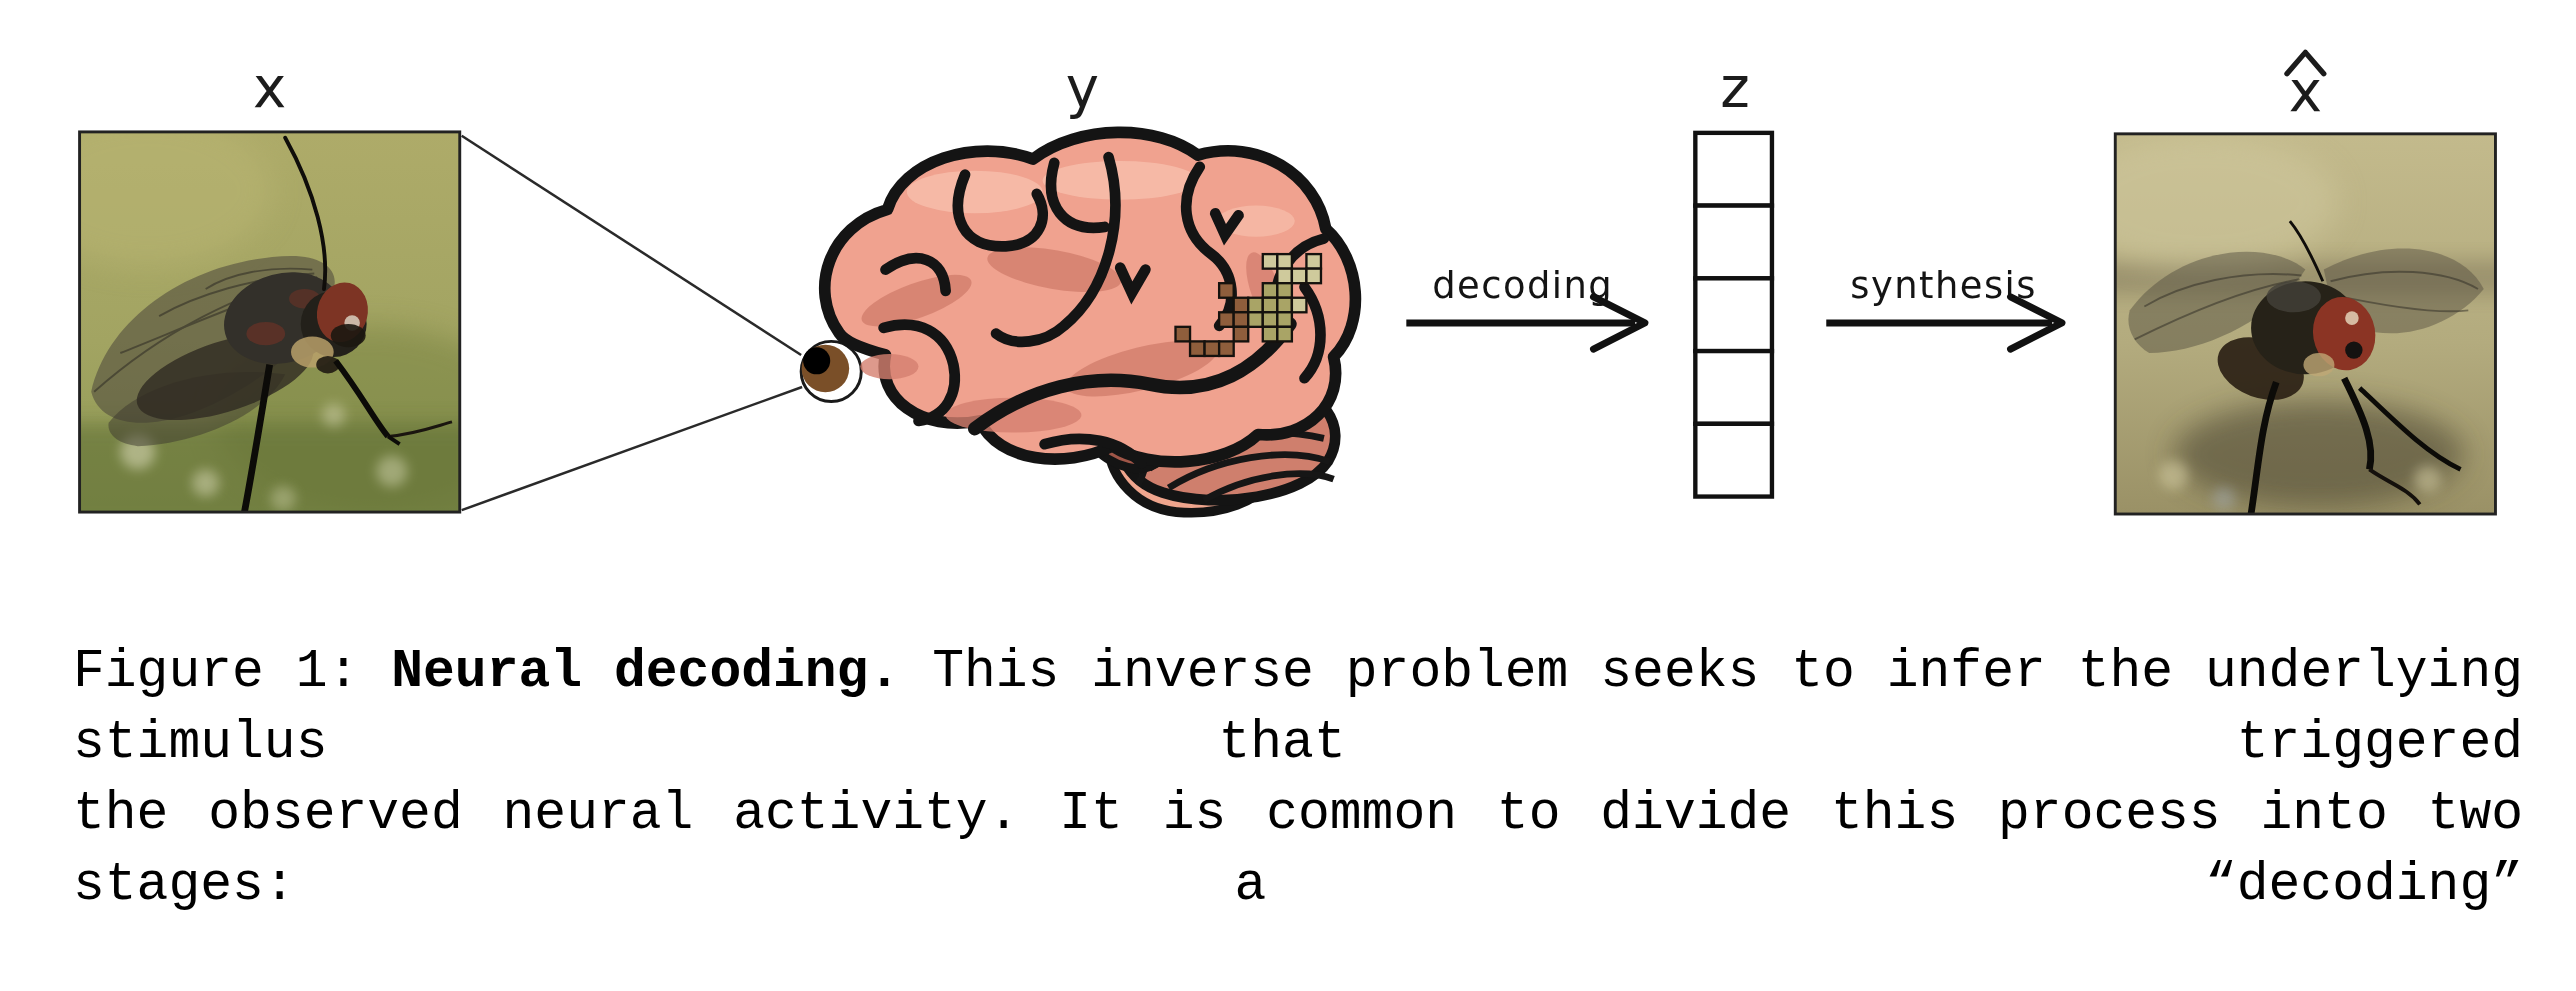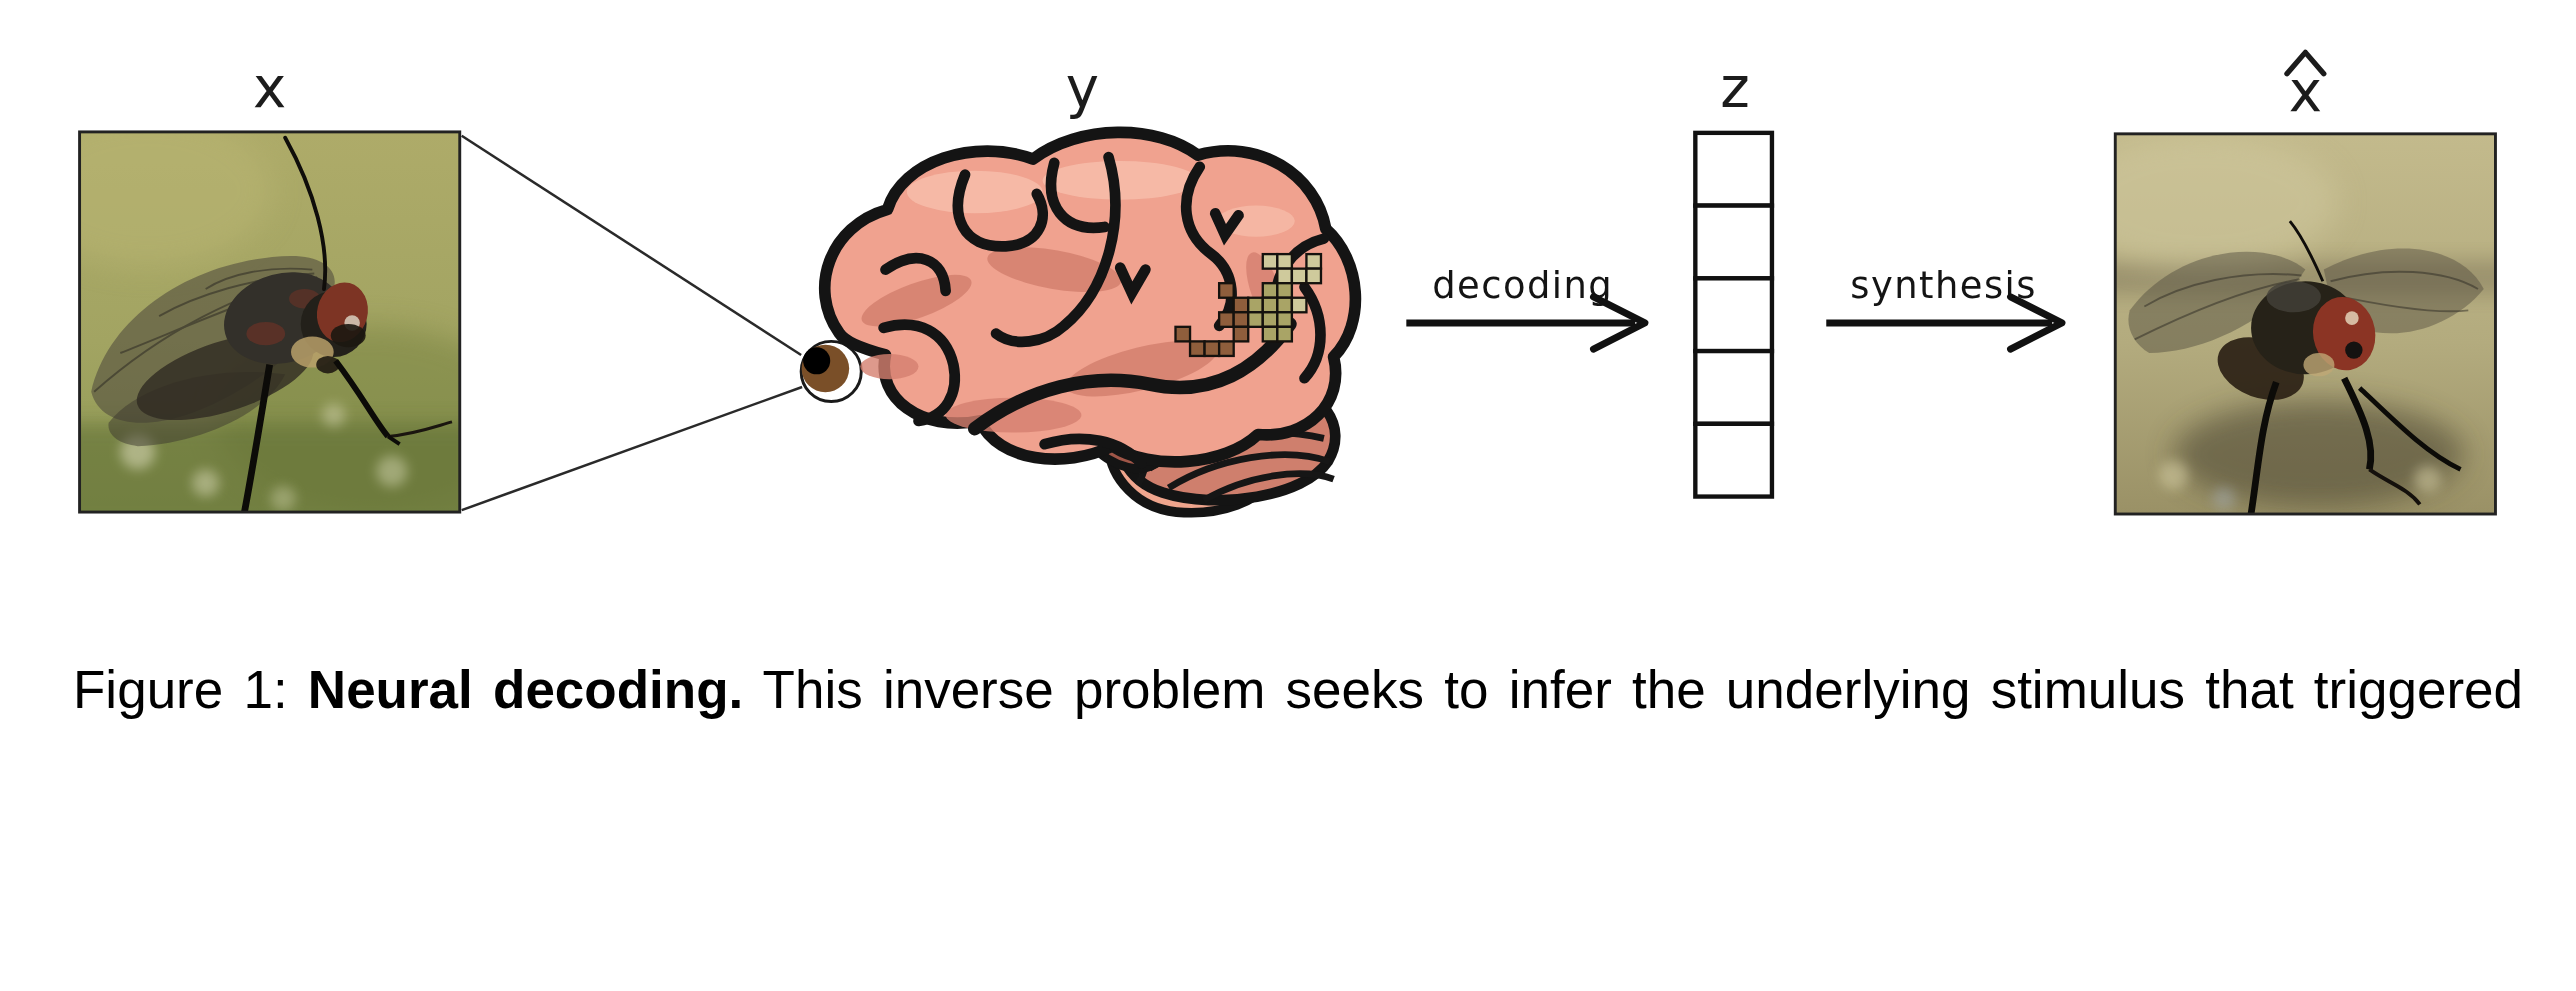--- a/index.html
+++ b/index.html
@@ -1,22 +1,22 @@
 <!DOCTYPE html>
 <html><head>
 <meta charset="utf-8">
 <style>
   html,body{margin:0;padding:0;background:#ffffff;}
   #stage{position:relative;width:2576px;height:991px;background:#ffffff;overflow:hidden;
          font-family:"DejaVu Sans",sans-serif;}
   svg text{user-select:none;}
   .diagram-label{font-family:"DejaVu Sans",sans-serif;font-size:58px;fill:#1c1c1c;}
   .arrow-label{font-family:"DejaVu Sans",sans-serif;font-size:38px;fill:#141414;letter-spacing:1.5px;}
-  #caption{position:absolute;left:73px;top:654px;width:2450px;
-           font-family:Liberation Sans, sans-serif;font-size:53px;line-height:71px;color:#000;}
+  #caption{position:absolute;left:73px;top:637px;width:2450px;
+           font-family:Liberation Mono, monospace;font-size:53px;line-height:71px;color:#000;}
   .cap-line{width:100%;}
   .cap-line.j{text-align:justify;text-align-last:justify;}
   .cap-line b{font-weight:bold;}
 </style>
 </head>
 <body>
 
 <div id="stage">
 
 <svg id="diagram" width="2576" height="611" viewBox="0 0 2656 630">
@@ -241,16 +241,17 @@
       <path d="M 262,346 C 282,360 302,366 314,382" stroke="#14100c" stroke-width="4" fill="none"></path>
       <path d="M 252,262 C 292,300 322,330 356,346" stroke="#0c0b08" stroke-width="5" fill="none"></path>
     </g>
     <rect width="392" height="392" fill="none" stroke="#222222" stroke-width="3"></rect>
   </g>
 </svg>
 
 
 <div id="caption">
   <div class="cap-line j"><span>Figure 1:</span> <b>Neural decoding.</b> <span>This inverse problem seeks to infer the underlying stimulus that triggered</span></div>
+  <div class="cap-line j">the observed neural activity. It is common to divide this process into two stages: a “decoding”</div>
 </div>
 
 </div>
 
 
 </body></html>

